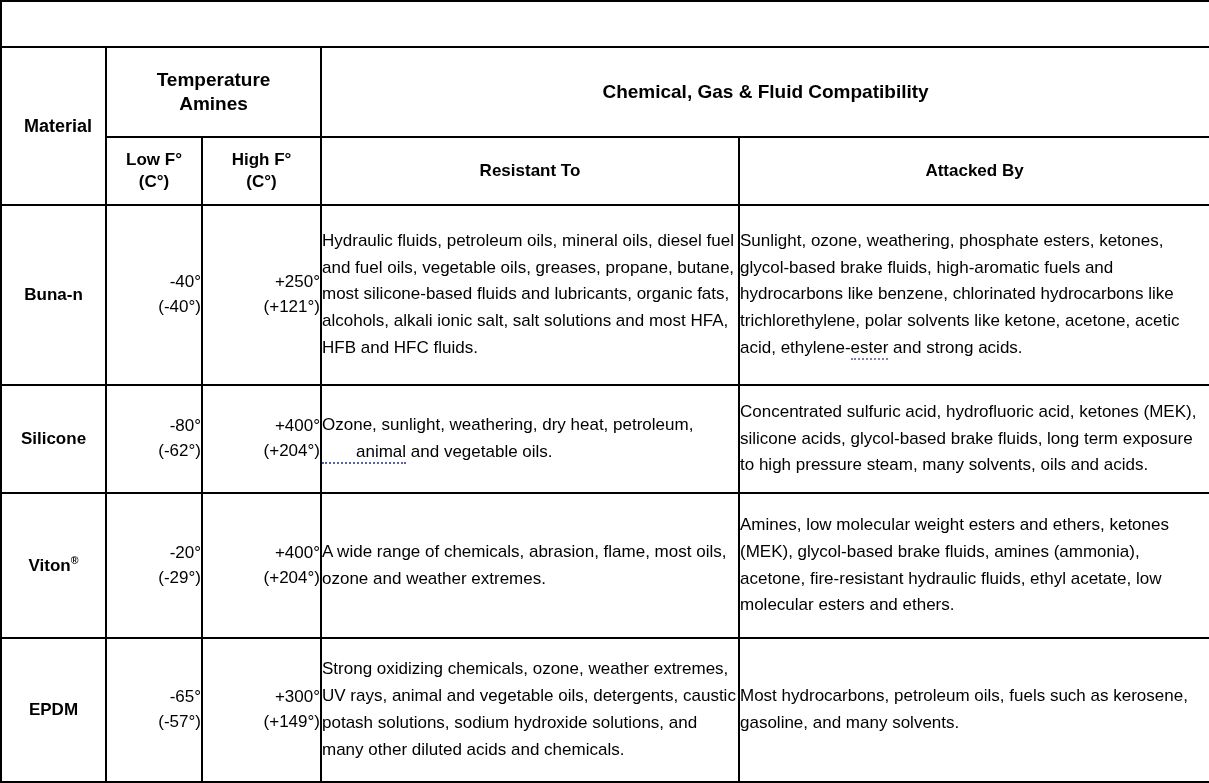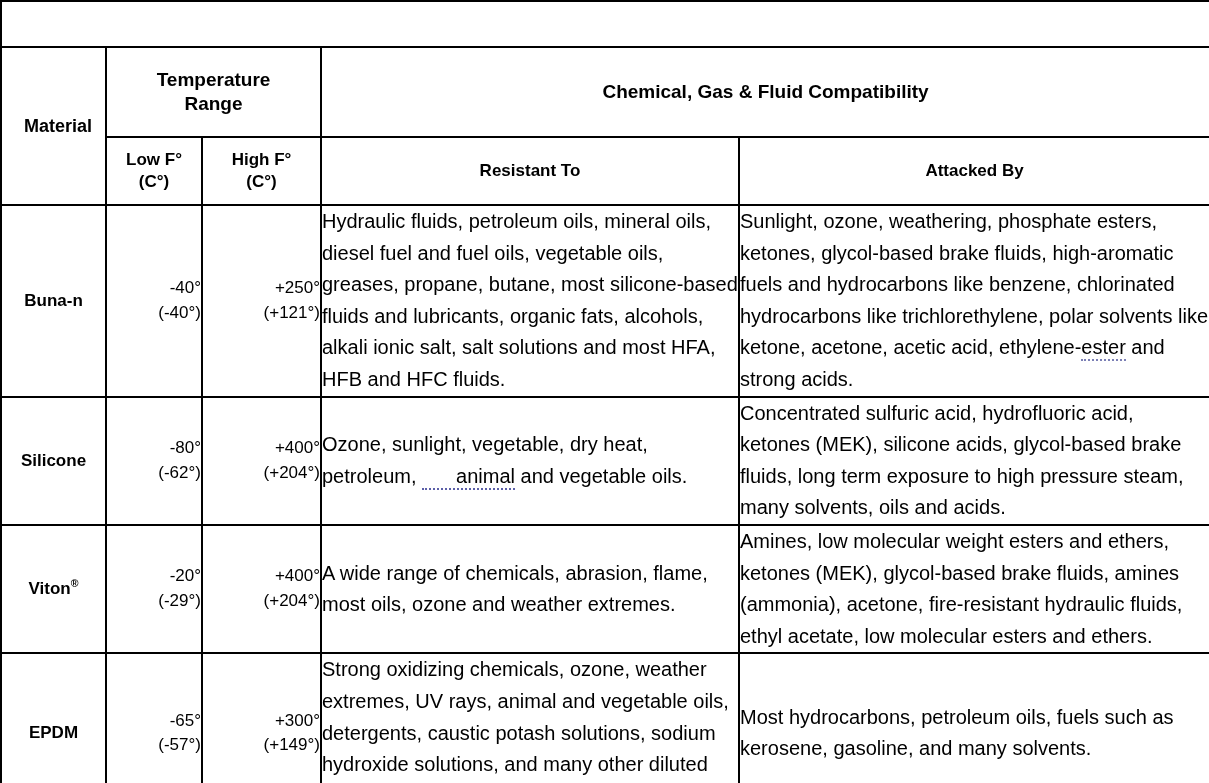--- a/index.html
+++ b/index.html
@@ -81,21 +81,21 @@
     font-size: 17px;
     border-radius: 29px;
   }
   td.temp-cell {
     text-align: right;
     font-size: 17px;
     line-height: 1.45;
   }
   td.desc-cell {
     text-align: left;
-    font-size: 20px;
+    font-size: 17px;
     line-height: 1.58;
     padding: 6px 14px 6px 14px;
   }
 
   .cell-line { display: block; }
 
   
   sup.reg {
     font-size: 0.62em;
     vertical-align: super;
@@ -128,21 +128,21 @@
     <tbody>
 
       <tr>
         <td class="title-cell" colspan="5">Common O-ring Temperature and Media Compatibility</td>
       </tr>
 
       <tr>
         <td class="group-head material-head" rowspan="2">Material</td>
         <td class="group-head" colspan="2">
           <span class="cell-line">Temperature</span>
-          <span class="cell-line">Range</span>
+          <span class="cell-line">Amines</span>
         </td>
         <td class="group-head" colspan="2">Chemical, Gas &amp; Fluid Compatibility</td>
       </tr>
 
       <tr>
         <td class="sub-head">
           <span class="cell-line">Low F°</span>
           <span class="cell-line">(C°)</span>
         </td>
         <td class="sub-head">
@@ -174,21 +174,21 @@
           <span>Silicone</span><sup class="reg"></sup>
         </td>
         <td class="temp-cell">
           <span class="cell-line">-80°</span>
           <span class="cell-line">(-62°)</span>
         </td>
         <td class="temp-cell">
           <span class="cell-line">+400°</span>
           <span class="cell-line">(+204°)</span>
         </td>
-        <td class="desc-cell"><span>Ozone, sunlight, vegetable, dry heat, petroleum, </span><span class="grammar-underline">animal</span><span> and vegetable oils.</span></td>
+        <td class="desc-cell"><span>Ozone, sunlight, weathering, dry heat, petroleum, </span><span class="grammar-underline">animal</span><span> and vegetable oils.</span></td>
         <td class="desc-cell">Concentrated sulfuric acid, hydrofluoric acid, ketones (MEK), silicone acids, glycol-based brake fluids, long term exposure to high pressure steam, many solvents, oils and acids.</td>
       </tr>
 
       <tr>
         <td class="material-cell">
           <span>Viton</span><sup class="reg">®</sup>
         </td>
         <td class="temp-cell">
           <span class="cell-line">-20°</span>
           <span class="cell-line">(-29°)</span>

